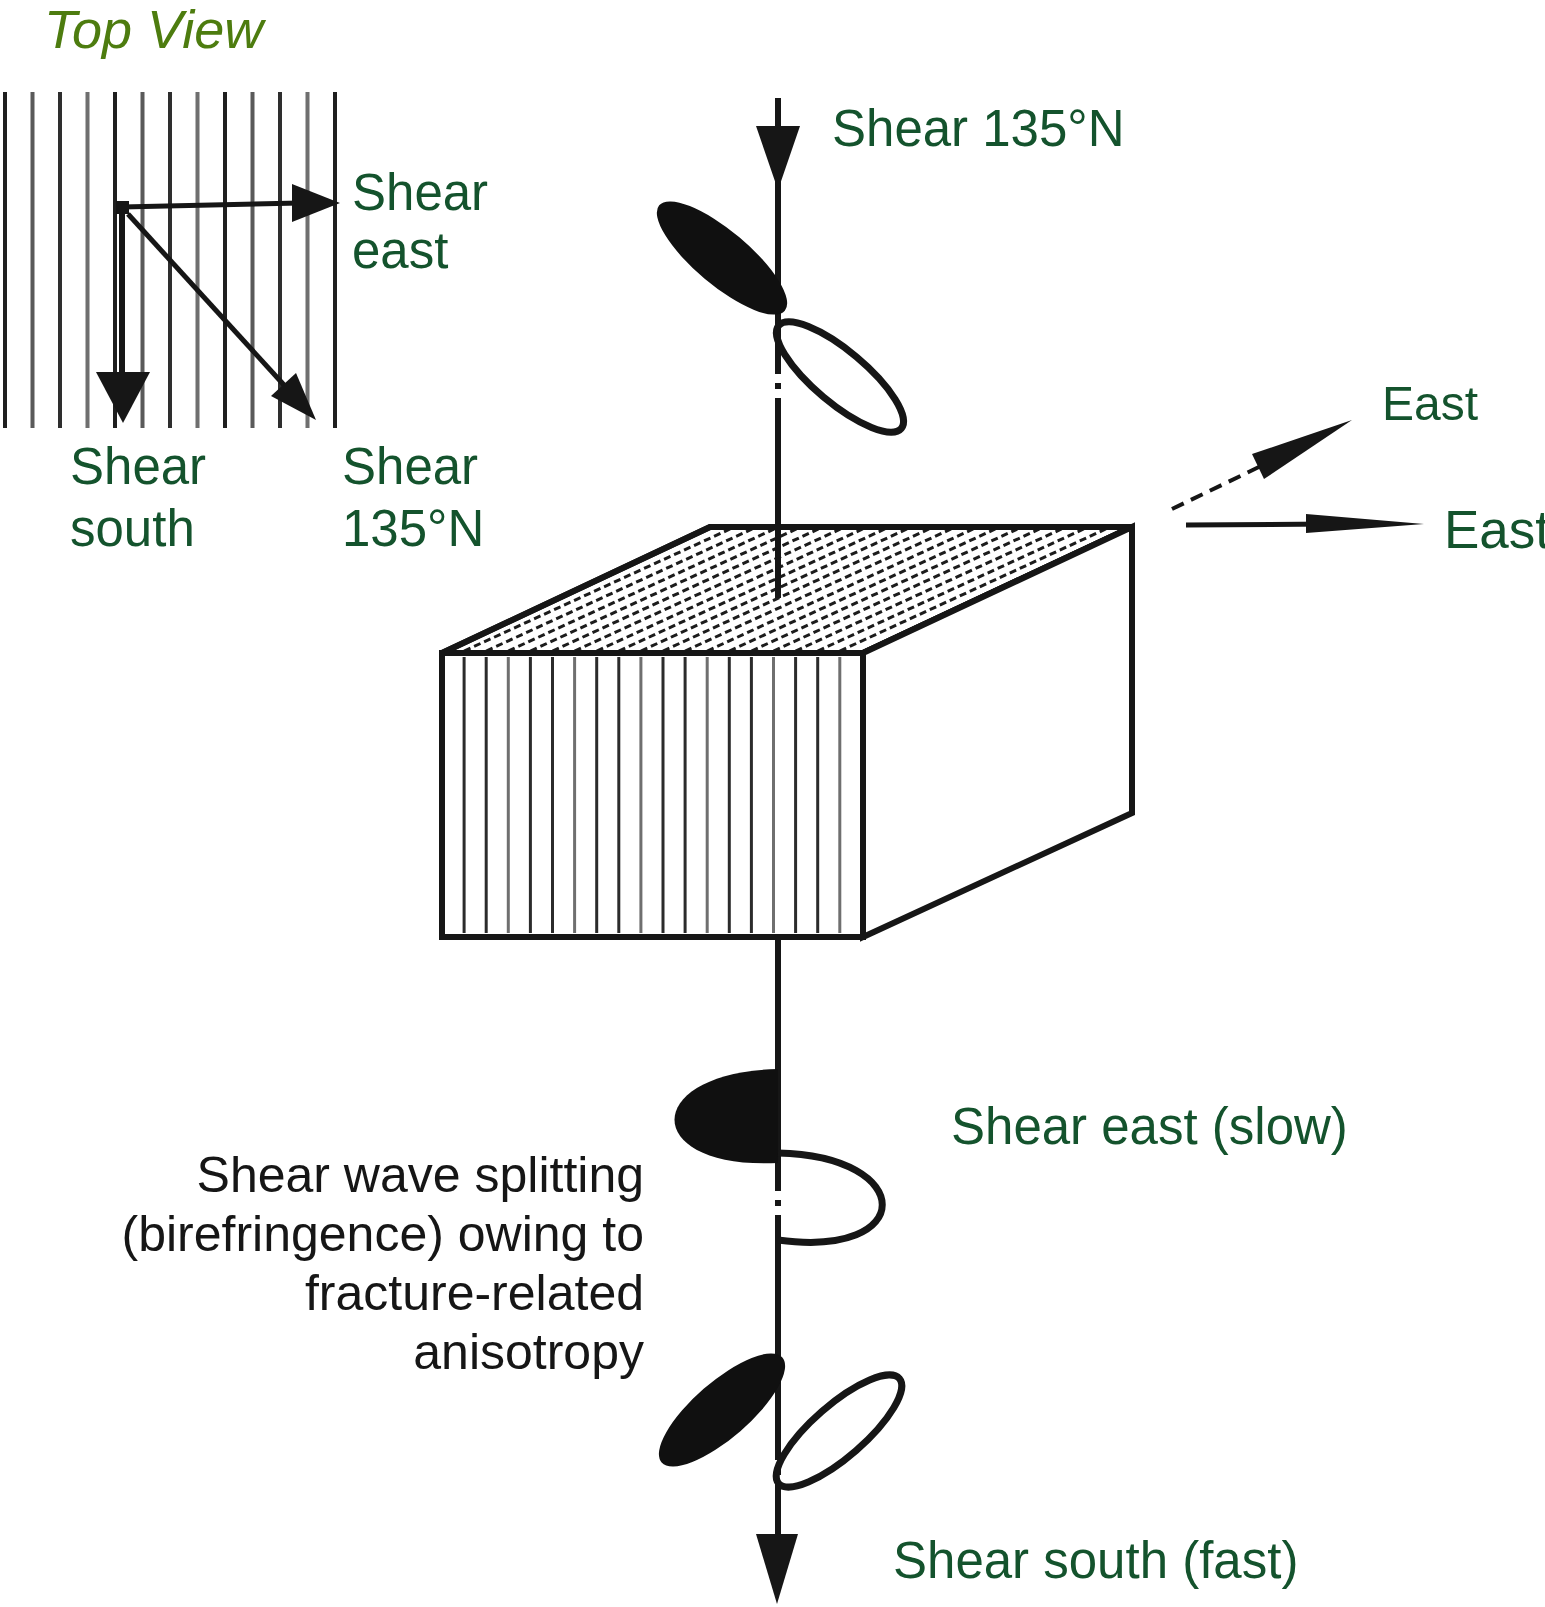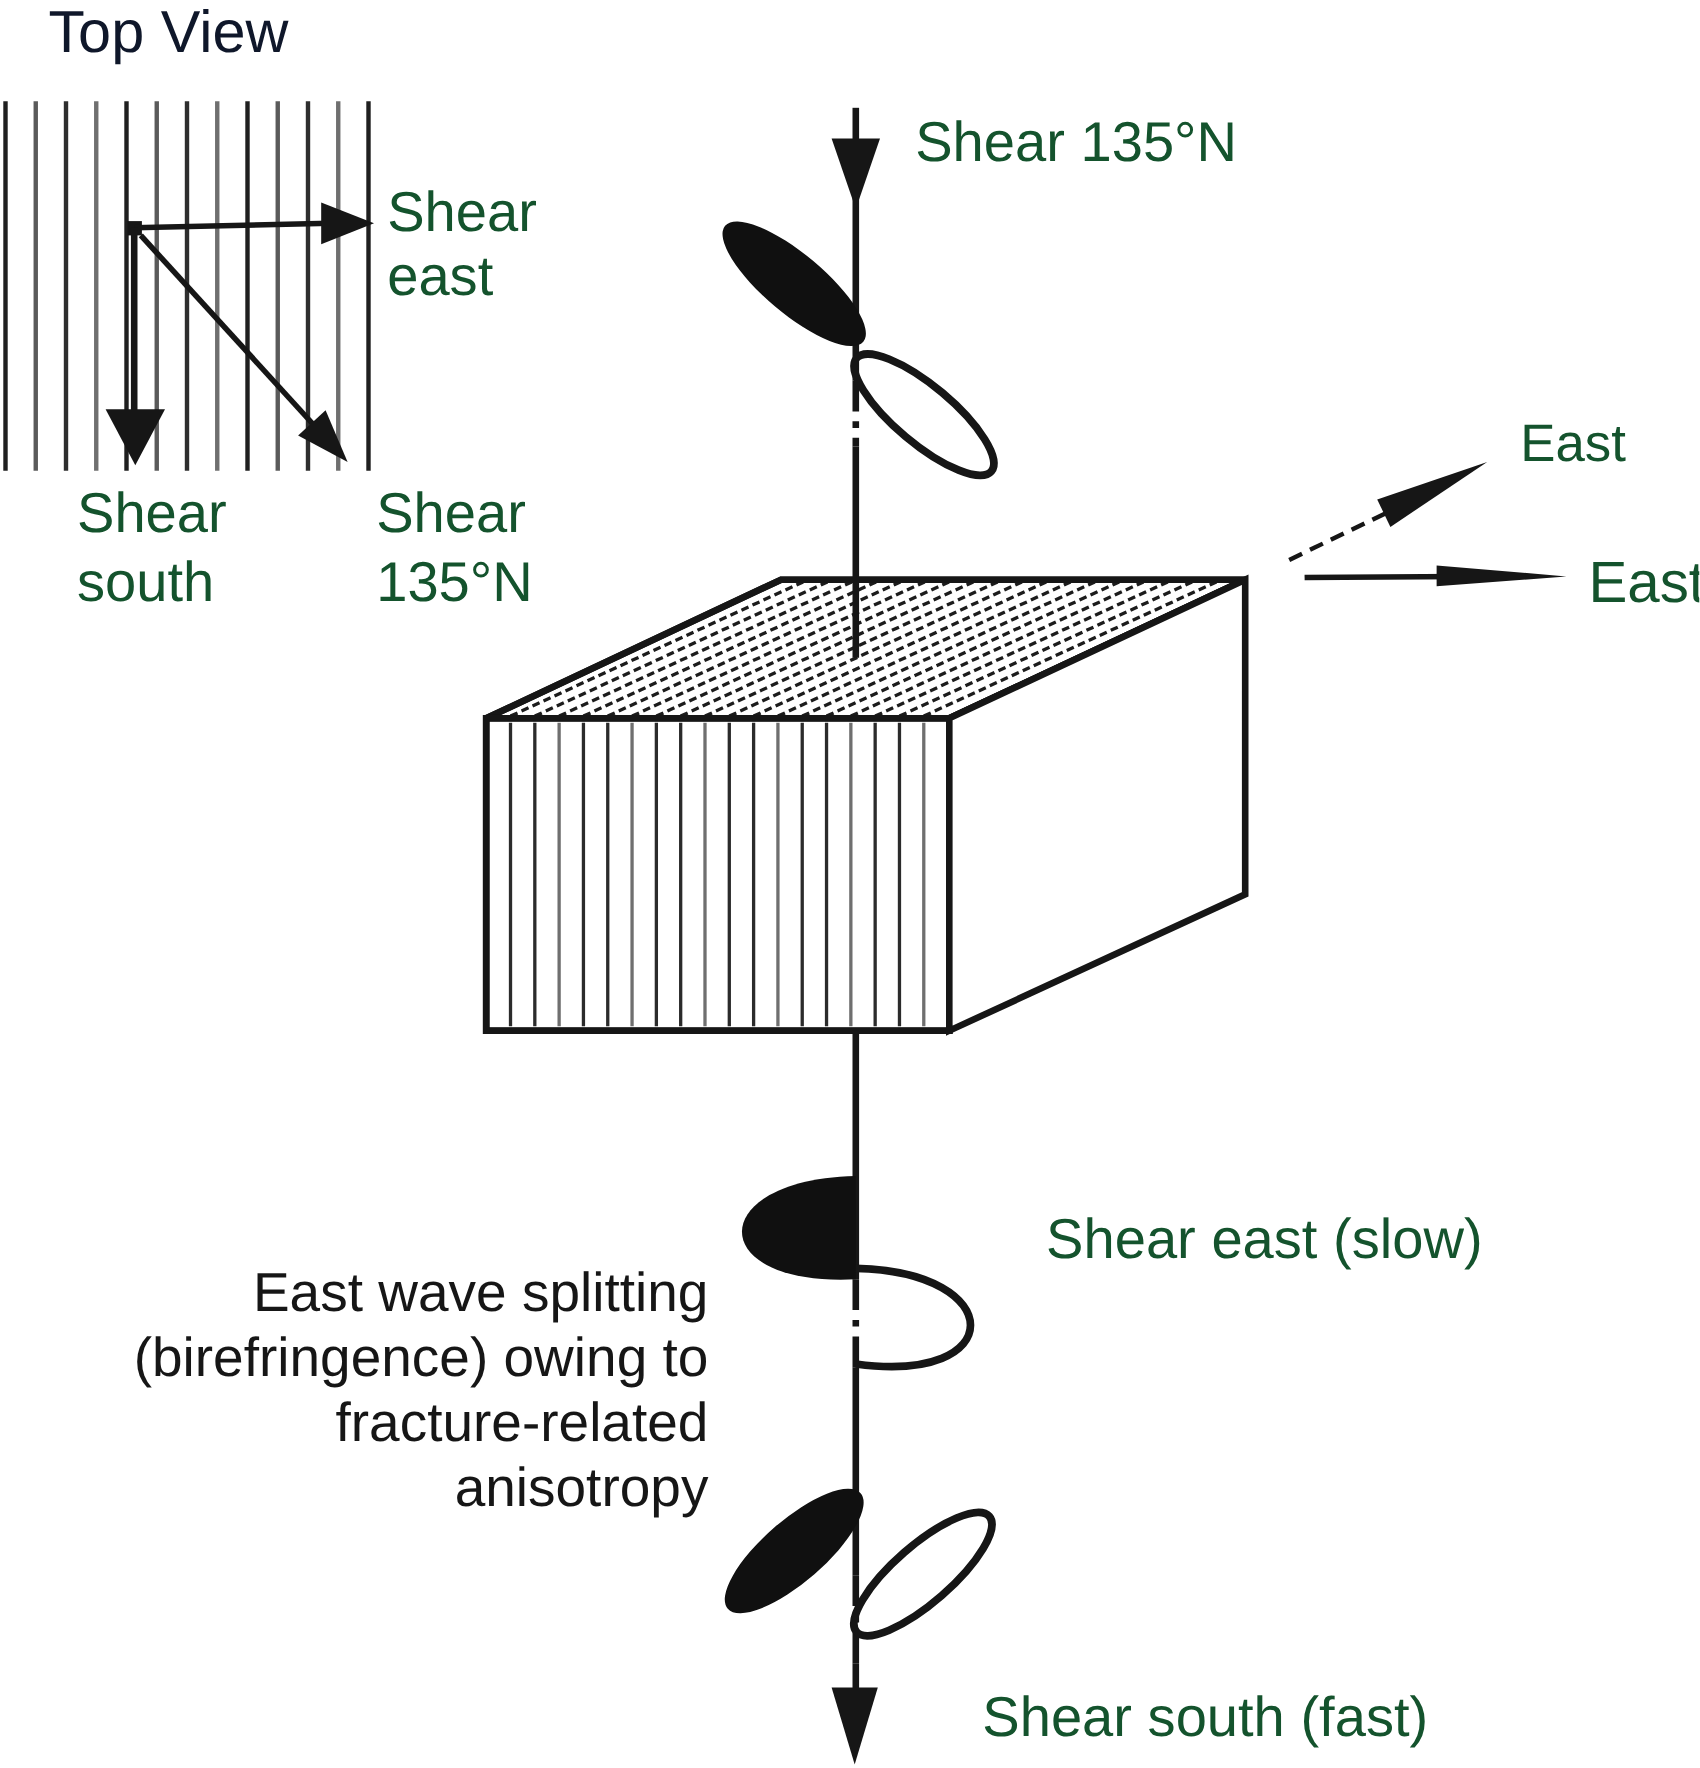--- a/index.html
+++ b/index.html
@@ -2,21 +2,21 @@
 <html><head>
 <meta charset="utf-8">
 <style>
   html,body{margin:0;padding:0;background:#ffffff;}
   .canvas{
     position:relative;width:1545px;height:1607px;background:#ffffff;overflow:hidden;
     font-family:"Liberation Sans","DejaVu Sans",sans-serif;color:#161616;
   }
   .lbl{position:absolute;font-size:51px;line-height:59px;color:#14532d;white-space:nowrap;}
   .lbl.wrap{white-space:normal;}
-  .title{position:absolute;left:44px;top:0px;font-size:54px;line-height:58px;color:#0f172a;}
+  .title{position:absolute;left:44px;top:0px;font-size:54px;line-height:58px;color:#4d7c0f;font-style:italic;}
   .caption{position:absolute;left:108px;top:1146px;width:536px;text-align:right;
            font-size:50px;line-height:59px;color:#161616;}
   .copyright{position:absolute;left:20px;top:1566px;font-size:34px;letter-spacing:-0.5px;
              font-weight:700;color:#d3d3d3;white-space:nowrap;}
   svg{position:absolute;left:0;top:0;}
 </style>
 </head>
 <body>
 
 <div class="canvas">
@@ -148,19 +148,19 @@
   <div class="lbl wrap" style="left:342px;top:436px;width:165px;line-height:62px;">Shear 135°N</div>
 
   <div class="lbl" style="left:832px;top:99px;">Shear 135°N</div>
   <div class="lbl" style="left:1382px;top:374px;font-size:48px;">East</div>
   <div class="lbl" style="left:1444px;top:500px;font-size:53px;">East</div>
 
   <div class="lbl" style="left:951px;top:1097px;">Shear east (slow)</div>
   <div class="lbl" style="left:893px;top:1531px;">Shear south (fast)</div>
 
   <div class="caption">
-    <div>East wave splitting</div>
+    <div>Shear wave splitting</div>
     <div>(birefringence) owing to</div>
     <div>fracture-related</div>
     <div>anisotropy</div>
   </div>
 
 </div>
 
 </body></html>

